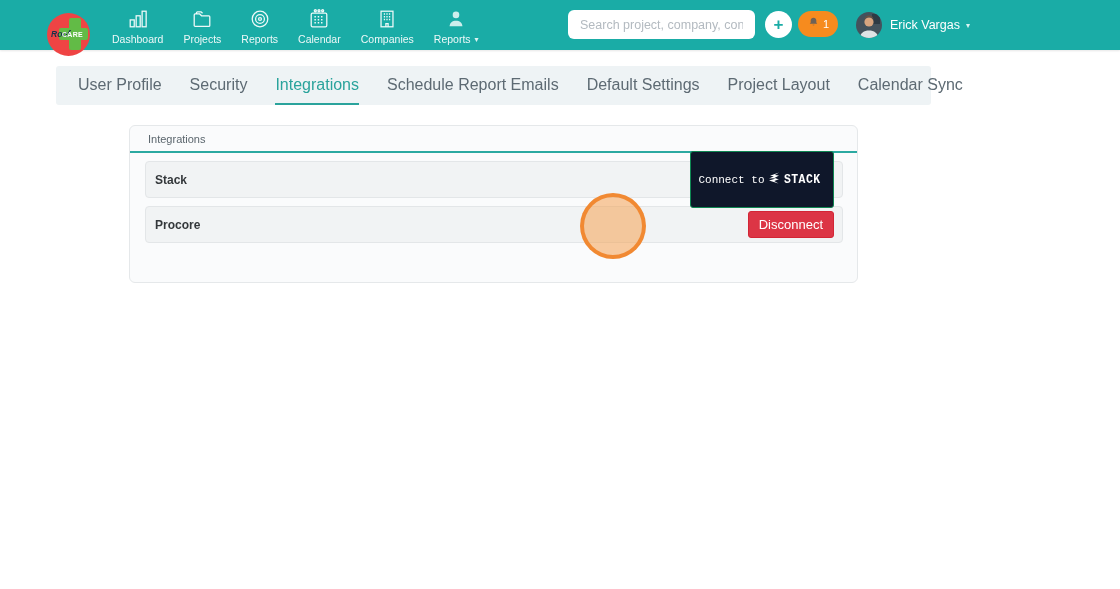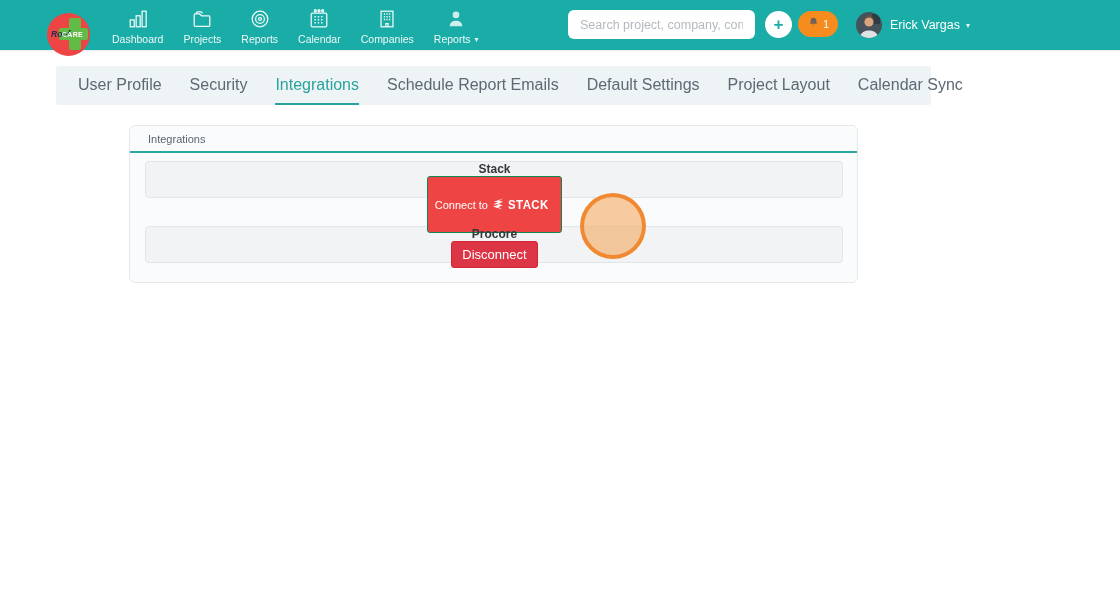--- a/index.html
+++ b/index.html
@@ -51,28 +51,28 @@
          border-bottom:2px solid transparent; cursor:pointer; white-space:nowrap; }
   .tab.active { color:#2aa39c; border-bottom-color:#2aa39c; }
 
   
   .panel { position:absolute; left:129px; top:125px; width:729px; height:158px; background:#fafbfc;
            border:1px solid #e5e8ea; border-radius:6px; }
   .panel-header { height:27px; padding:7px 18px 0 18px; font-size:11px; color:#5b666d;
                   border-bottom:2px solid #2ba9a1; }
   .irow { margin:0 14px 0 15px; height:37px; background:#f1f3f4; border:1px solid #e3e6e8;
           border-radius:4px; display:flex; align-items:center; justify-content:space-between;
-          padding:0 8px 0 9px;flex-direction:column; }
+          padding:0 8px 0 9px; }
   .irow-stack { margin-top:8px; }
-  .irow-procore { margin-top:28px; }
+  .irow-procore { margin-top:8px; }
   .irow-name { font-size:12px; font-weight:700; color:#34383b; }
 
-  .btn-stack { display:inline-flex; align-items:center; gap:4px; background:#ef4444;
+  .btn-stack { display:inline-flex; align-items:center; gap:4px; background:#0f172a;
                border:1px solid #0e8752; border-radius:3px; color:#fff; padding:20px 7px;
-               font-size:11px; cursor:pointer; font-family:Liberation Sans, sans-serif; }
+               font-size:11px; cursor:pointer; font-family:Liberation Mono, monospace; }
   .stack-brand { display:inline-block; font-size:13px; font-weight:700; letter-spacing:.5px;
                  transform:scaleX(.88); transform-origin:left center; }
   .btn-danger { background:#dc3545; border:1px solid #d32535; border-radius:3px; color:#fff;
                 padding:5px 10px; font-size:13px; cursor:pointer; font-family:"Liberation Sans", sans-serif; }
 
   
   .click-ind { position:absolute; left:580px; top:193px; width:66px; height:66px; border-radius:50%;
                background:rgba(244,163,84,.55); border:4px solid rgba(240,134,44,.95); }
 </style>
 </head>

